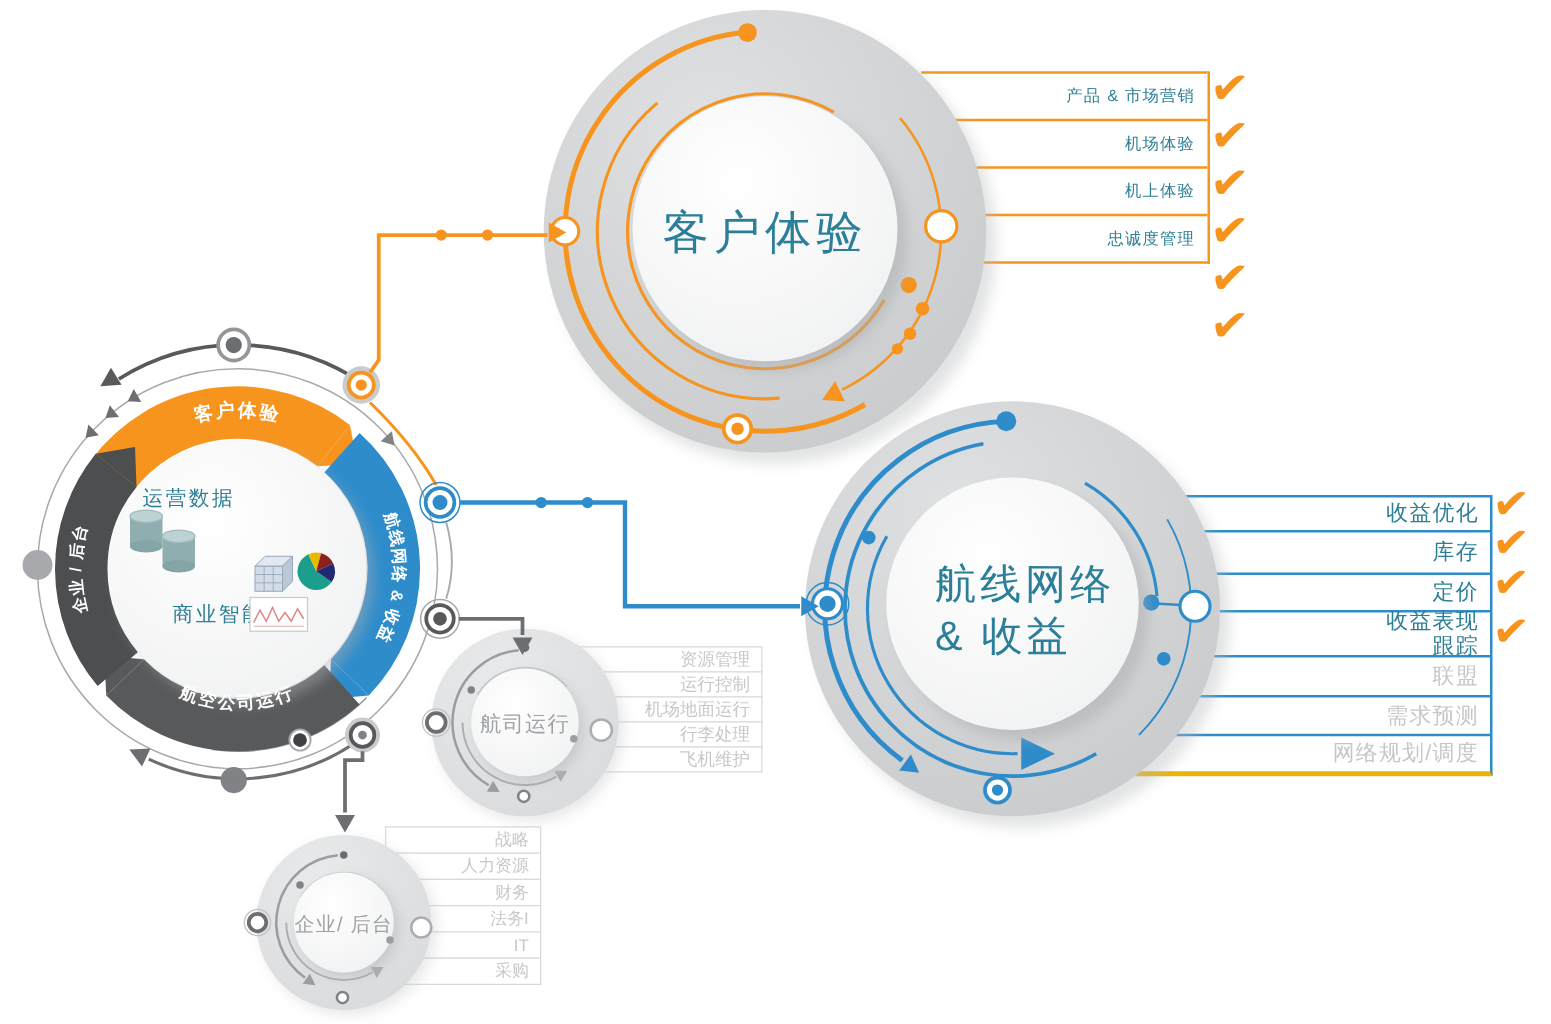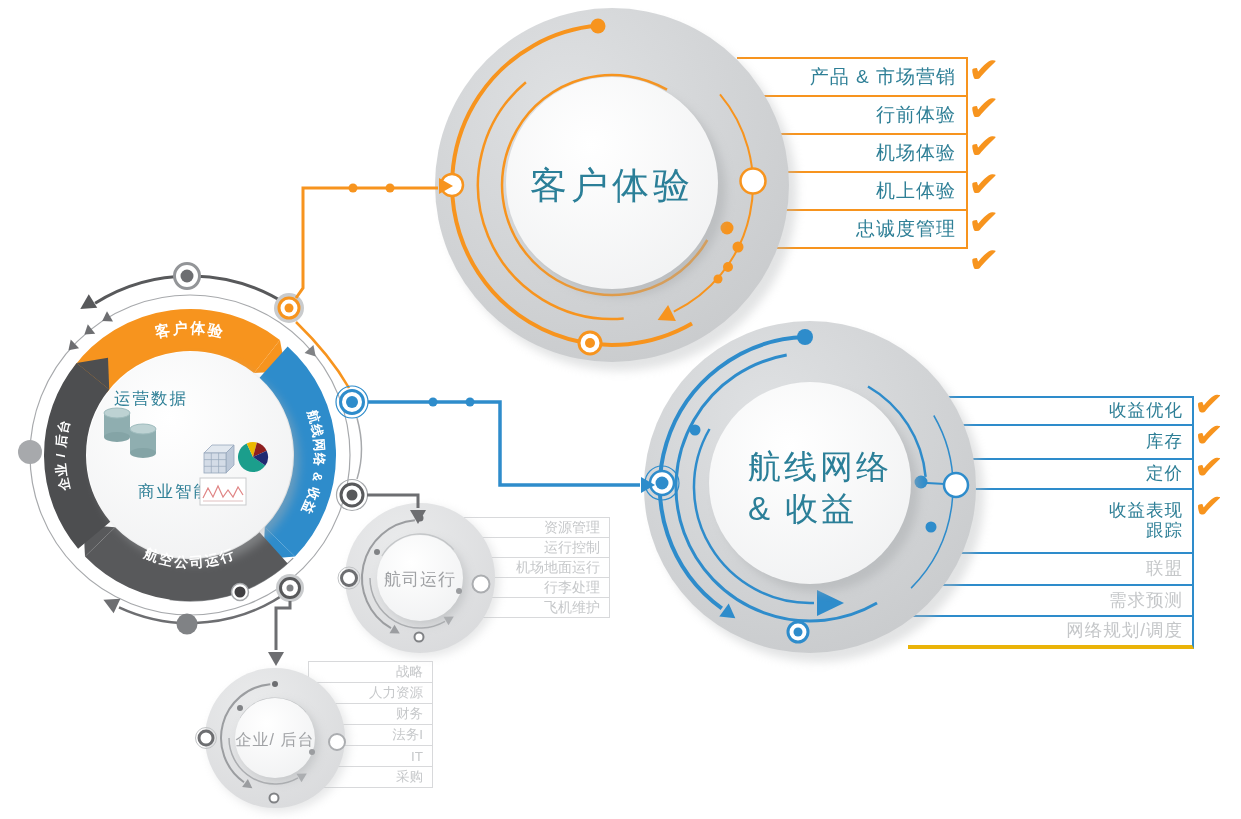--- a/index.html
+++ b/index.html
@@ -5,21 +5,21 @@
   html,body{margin:0;padding:0;background:#fff;}
   .stage{position:relative;width:1241px;height:819px;background:#fff;overflow:hidden;
          font-family:"Liberation Sans","DejaVu Sans",sans-serif;}
   svg{font-family:"Liberation Sans","DejaVu Sans",sans-serif;}
 
   
   .olist{position:absolute;left:737px;top:57px;width:229px;
          border-bottom:2px solid #F7941E;border-right:2px solid #F7941E;}
   .olist .row{box-sizing:border-box;height:38px;border-top:2px solid #F7941E;
          display:flex;align-items:center;justify-content:flex-end;padding-right:10px;
-         color:#2E7F96;font-size:19px;letter-spacing:1px;}
+         color:#2E7F96;font-size:13px;letter-spacing:1px;}
   .blist{position:absolute;left:908px;top:396px;width:284px;
          border-bottom:4px solid #eab308;border-right:2px solid #2E8CCB;}
   .blist .row{box-sizing:border-box;border-top:2px solid #2E8CCB;
          display:flex;align-items:center;justify-content:flex-end;padding-right:9px;
          color:#2E7F96;font-size:17.5px;letter-spacing:1px;}
   .blist .row span{white-space:pre-line;text-align:right;line-height:1.12;}
   .blist .muted{color:#C5C7C9;}
   .glist{position:absolute;}
   .glist .row{box-sizing:border-box;border:1px solid #D8D9DB;margin-top:-1px;
          background:rgba(255,255,255,.85);display:flex;align-items:center;justify-content:flex-end;
@@ -39,23 +39,20 @@
 </head>
 <body>
 
 <div class="stage">
 
   <div class="olist">
     <div class="row">
         <span>产品 &amp; 市场营销</span>
       </div>
     <div class="row">
-        <span>行前体验</span>
-      </div>
-    <div class="row">
         <span>机场体验</span>
       </div>
     <div class="row">
         <span>机上体验</span>
       </div>
     <div class="row">
         <span>忠诚度管理</span>
       </div>
   </div>
   <span class="chk o" style="left:968px;top:52px">✔</span>
@@ -68,21 +65,21 @@
   <div class="blist">
     <div class="row" style="height:28px">
         <span>收益优化</span>
       </div>
     <div class="row" style="height:34px">
         <span>库存</span>
       </div>
     <div class="row" style="height:30px">
         <span>定价</span>
       </div>
-    <div class="row" style="height:64px">
+    <div class="row" style="height:36px">
         <span>收益表现
 跟踪</span>
       </div>
     <div class="row muted" style="height:32px">
         <span>联盟</span>
       </div>
     <div class="row muted" style="height:31px">
         <span>需求预测</span>
       </div>
     <div class="row muted" style="height:30px">

